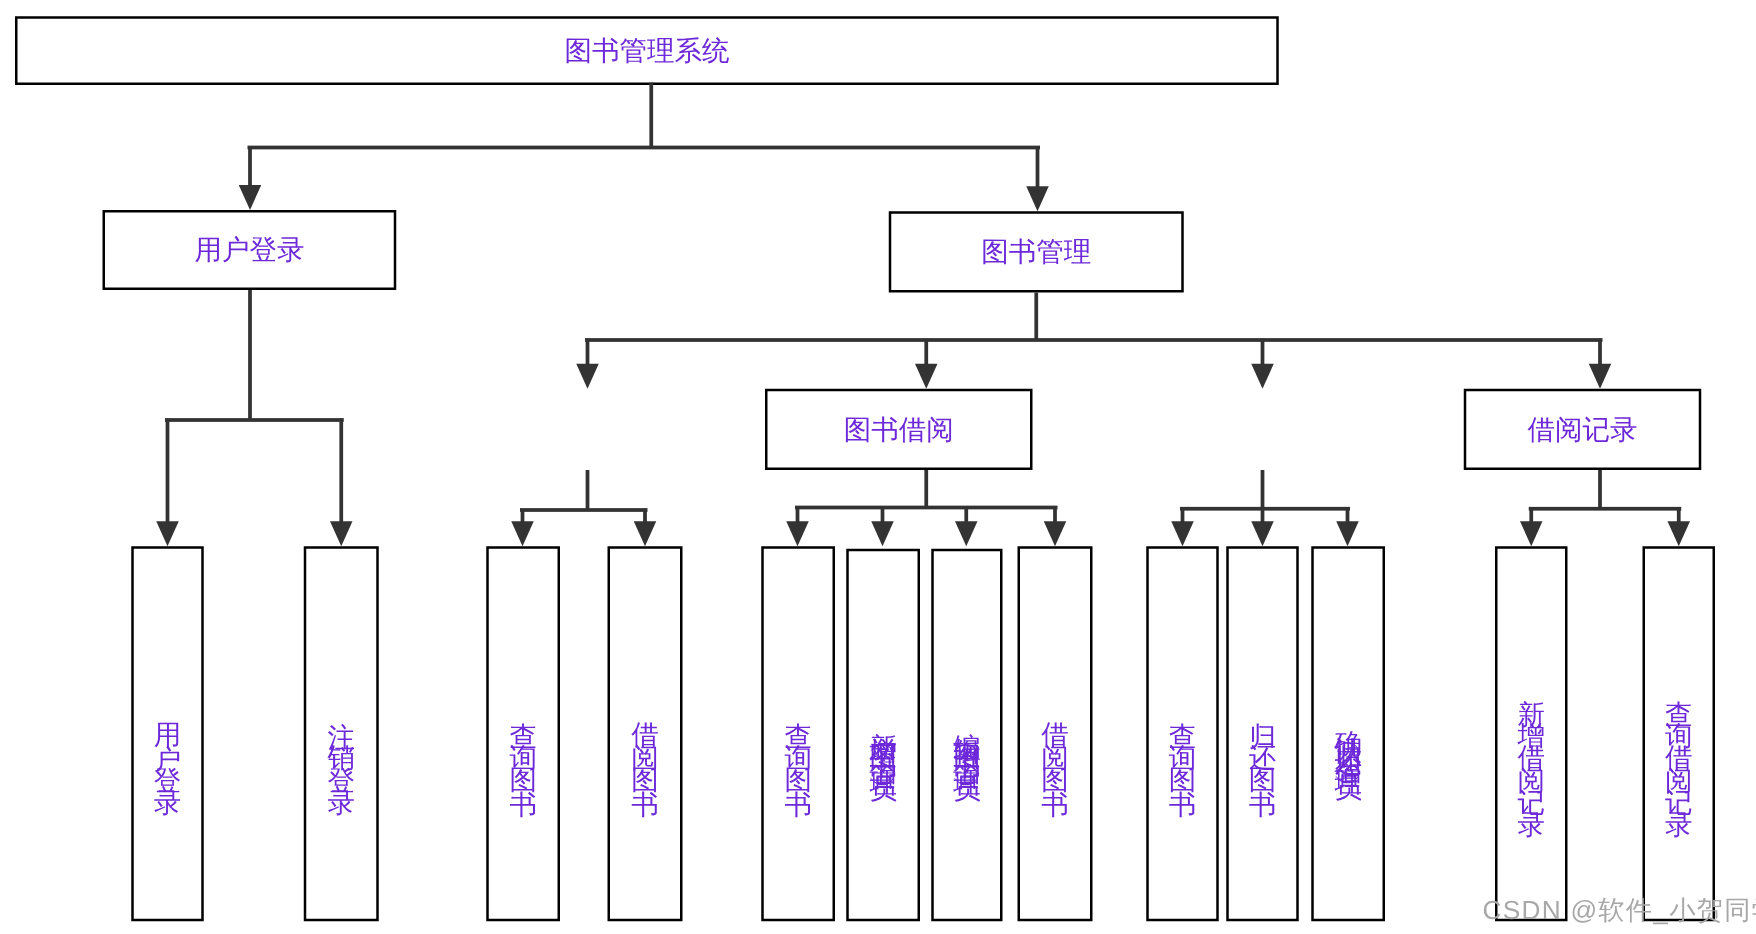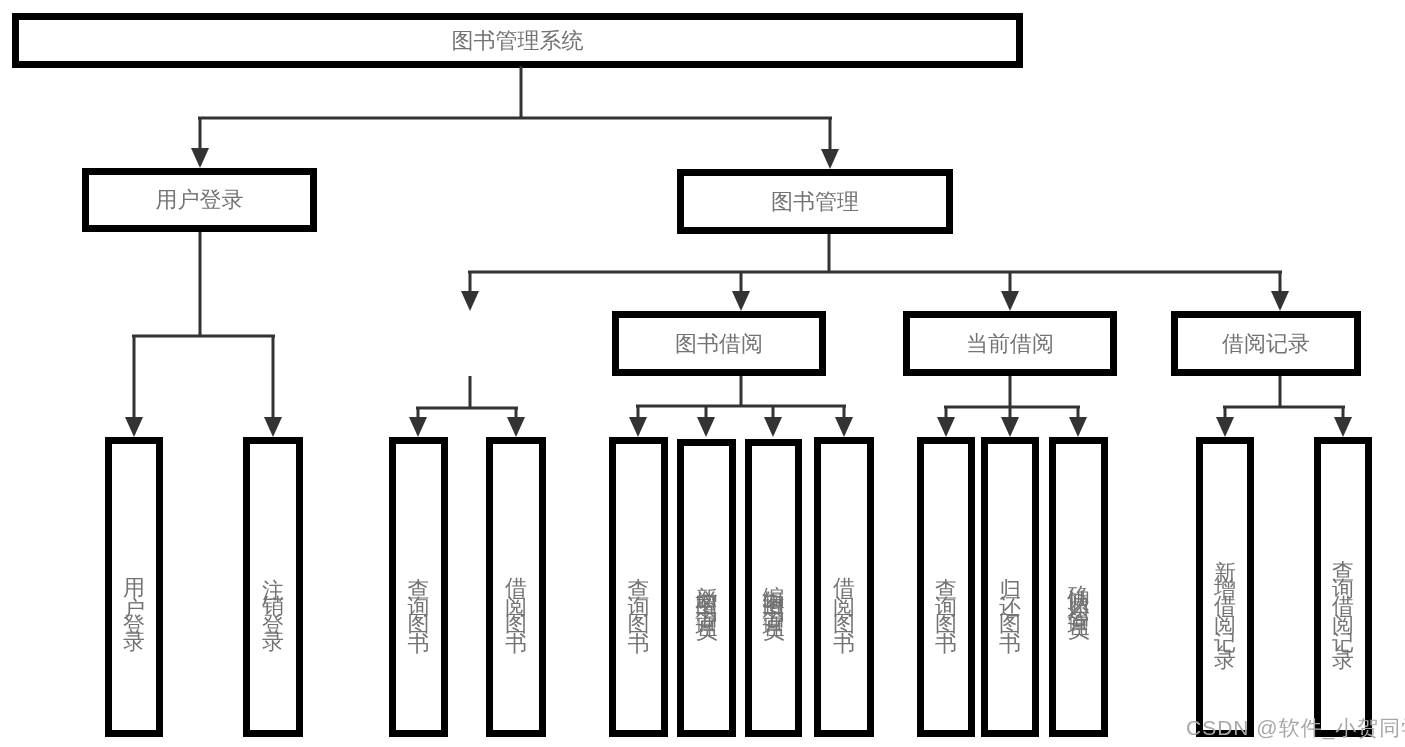--- a/index.html
+++ b/index.html
@@ -1,23 +1,23 @@
 <!DOCTYPE html>
 <html><head>
 <meta charset="utf-8">
 <style>
   html,body{margin:0;padding:0;background:#fff;}
   .stage{
     position:relative;width:1405px;height:747px;background:#ffffff;overflow:hidden;
     font-family:"Liberation Sans","DejaVu Sans",sans-serif;color:#333;
   }
   .box{
-    position:absolute;box-sizing:border-box;border:7px solid #000000;background:#fff;
+    position:absolute;box-sizing:border-box;border:2px solid #000000;background:#fff;
     display:flex;align-items:center;justify-content:center;
-    font-size:22px;color:#737373;line-height:1;
+    font-size:22px;color:#6d28d9;line-height:1;
   }
   .box.h{white-space:nowrap;}
   .box.v{
     writing-mode:vertical-rl;text-orientation:mixed;
   }
   .ls-wide{letter-spacing:18px;padding-top:18px;}
   .ls-narrow{letter-spacing:5px;padding-top:5px;}
   .hline{position:absolute;height:3px;background:#333;transform:translateY(-50%);}
   .vline{position:absolute;width:3px;background:#333;transform:translateX(-50%);}
   .arrow{position:absolute;width:0;}
@@ -42,36 +42,35 @@
 <div class="stage">
 
   <div class="box h" style="left:12px;top:13px;width:1011px;height:55px">图书管理系统</div>
 
   <div class="vline" style="left:521px;top:66px;height:52px"></div>
   <div class="hline" style="left:198px;top:118px;width:634px"></div>
   <div class="arrow" style="left:200px;top:117px;height:51px"></div>
   <div class="arrow" style="left:830px;top:117px;height:52px"></div>
 
   <div class="box h" style="left:82px;top:168px;width:235px;height:64px">用户登录</div>
-  <div class="box h" style="left:677px;top:169px;width:276px;height:65px">图书管理</div>
+  <div class="box h" style="left:711px;top:169px;width:236px;height:65px">图书管理</div>
 
   <div class="vline" style="left:200px;top:232px;height:104px"></div>
   <div class="hline" style="left:132px;top:336px;width:143px"></div>
   <div class="arrow" style="left:134px;top:335px;height:102px"></div>
   <div class="arrow" style="left:273px;top:335px;height:102px"></div>
 
   <div class="vline" style="left:829px;top:234px;height:38px"></div>
   <div class="hline" style="left:468px;top:272px;width:814px"></div>
   <div class="arrow" style="left:470px;top:271px;height:40px"></div>
   <div class="arrow" style="left:741px;top:271px;height:40px"></div>
   <div class="arrow" style="left:1010px;top:271px;height:40px"></div>
   <div class="arrow" style="left:1280px;top:271px;height:40px"></div>
 
   <div class="box h" style="left:612px;top:311px;width:214px;height:65px">图书借阅</div>
-  <div class="box h" style="left:903px;top:311px;width:214px;height:65px">当前借阅</div>
   <div class="box h" style="left:1171px;top:311px;width:190px;height:65px">借阅记录</div>
 
   <div class="vline" style="left:470px;top:376px;height:32px"></div>
   <div class="hline" style="left:416px;top:408px;width:102px"></div>
   <div class="arrow" style="left:418px;top:407px;height:30px"></div>
   <div class="arrow" style="left:516px;top:407px;height:30px"></div>
 
   <div class="vline" style="left:741px;top:376px;height:30px"></div>
   <div class="hline" style="left:636px;top:406px;width:210px"></div>
   <div class="arrow" style="left:638px;top:405px;height:32px"></div>

